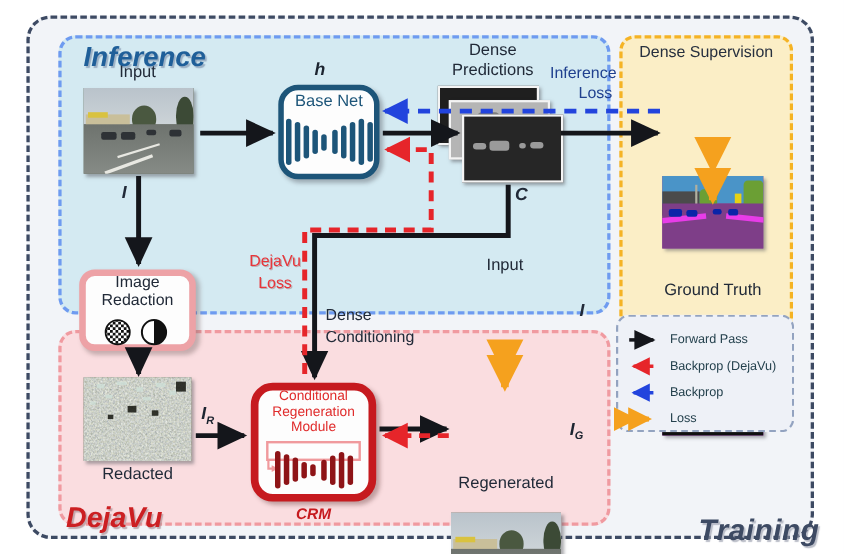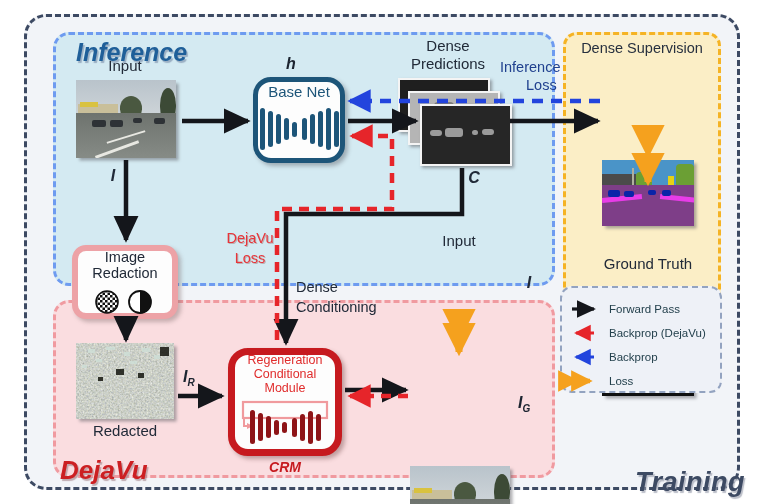--- a/index.html
+++ b/index.html
@@ -291,22 +291,22 @@
       </g>
     </svg>
   </div>
   <div class="abs lbl" style="left:66px;top:423px;width:118px;text-align:center;">Redacted</div>
   <div class="abs" style="left:183px;top:368px;font-size:16px;font-style:italic;font-weight:bold;color:#1c2430;">
     <span>I</span><sub style="font-size:10px;">R</sub>
   </div>
 
   <div class="abs" id="crm-box"></div>
   <div class="abs" id="crm-text">
+    <div>Conditional</div>
     <div>Regeneration</div>
-    <div>Conditional</div>
     <div>Module</div>
   </div>
   <svg class="abs" style="left:239px;top:400px;" width="94" height="48">
     <rect x="4" y="2" width="84" height="16" fill="none" stroke="#f09a9d" stroke-width="2.2"></rect>
     <path d="M5 18 L5 26 L11 26" fill="none" stroke="#f09a9d" stroke-width="2"></path>
     <path d="M8 23 L14 26 L8 29 Z" fill="#f09a9d"></path>
     <g fill="#8e1417">
       <rect x="11" y="10" width="5" height="34" rx="2.5"></rect>
       <rect x="19" y="13" width="5" height="28" rx="2.5"></rect>
       <rect x="27" y="16" width="5" height="22" rx="2.5"></rect>
@@ -333,21 +333,22 @@
     <div class="sky"></div>
     <div class="bldg" style="left:2px;top:24px;width:40px;height:16px;"></div>
     <div class="bldg" style="left:4px;top:22px;width:18px;height:5px;background:#d9c23f;"></div>
     <div class="tree" style="left:44px;top:16px;width:22px;height:24px;"></div>
     <div class="tree" style="left:84px;top:8px;width:16px;height:34px;background:#3c4a36;"></div>
     <div class="road"></div>
 
   </div>
   <div class="abs lbl ital" style="left:518px;top:275px;width:22px;font-size:16px;">I</div>
 
-  <div class="abs" style="left:518px;top:394px;font-size:16px;font-style:italic;font-weight:bold;color:#1c2430;">
+  <div class="abs lbl" style="left:398px;top:432px;width:124px;">Regenerated</div>
+  <div class="abs" style="left:518px;top:382px;font-size:16px;font-style:italic;font-weight:bold;color:#1c2430;">
     <span>I</span><sub style="font-size:10px;">G</sub>
   </div>
 
   <svg class="abs" style="left:0;top:0;" width="767" height="504">
     <defs>
       <marker id="ah-black" markerWidth="7" markerHeight="7" refX="5.4" refY="3.2" orient="auto" markerUnits="strokeWidth">
         <path d="M0,0.4 L6,3.2 L0,6 Z" fill="#14161b"></path>
       </marker>
       <marker id="ah-red" markerWidth="6" markerHeight="6" refX="4.6" refY="2.8" orient="auto" markerUnits="strokeWidth">
         <path d="M0,0.2 L5.2,2.8 L0,5.4 Z" fill="#e6252a"></path>

